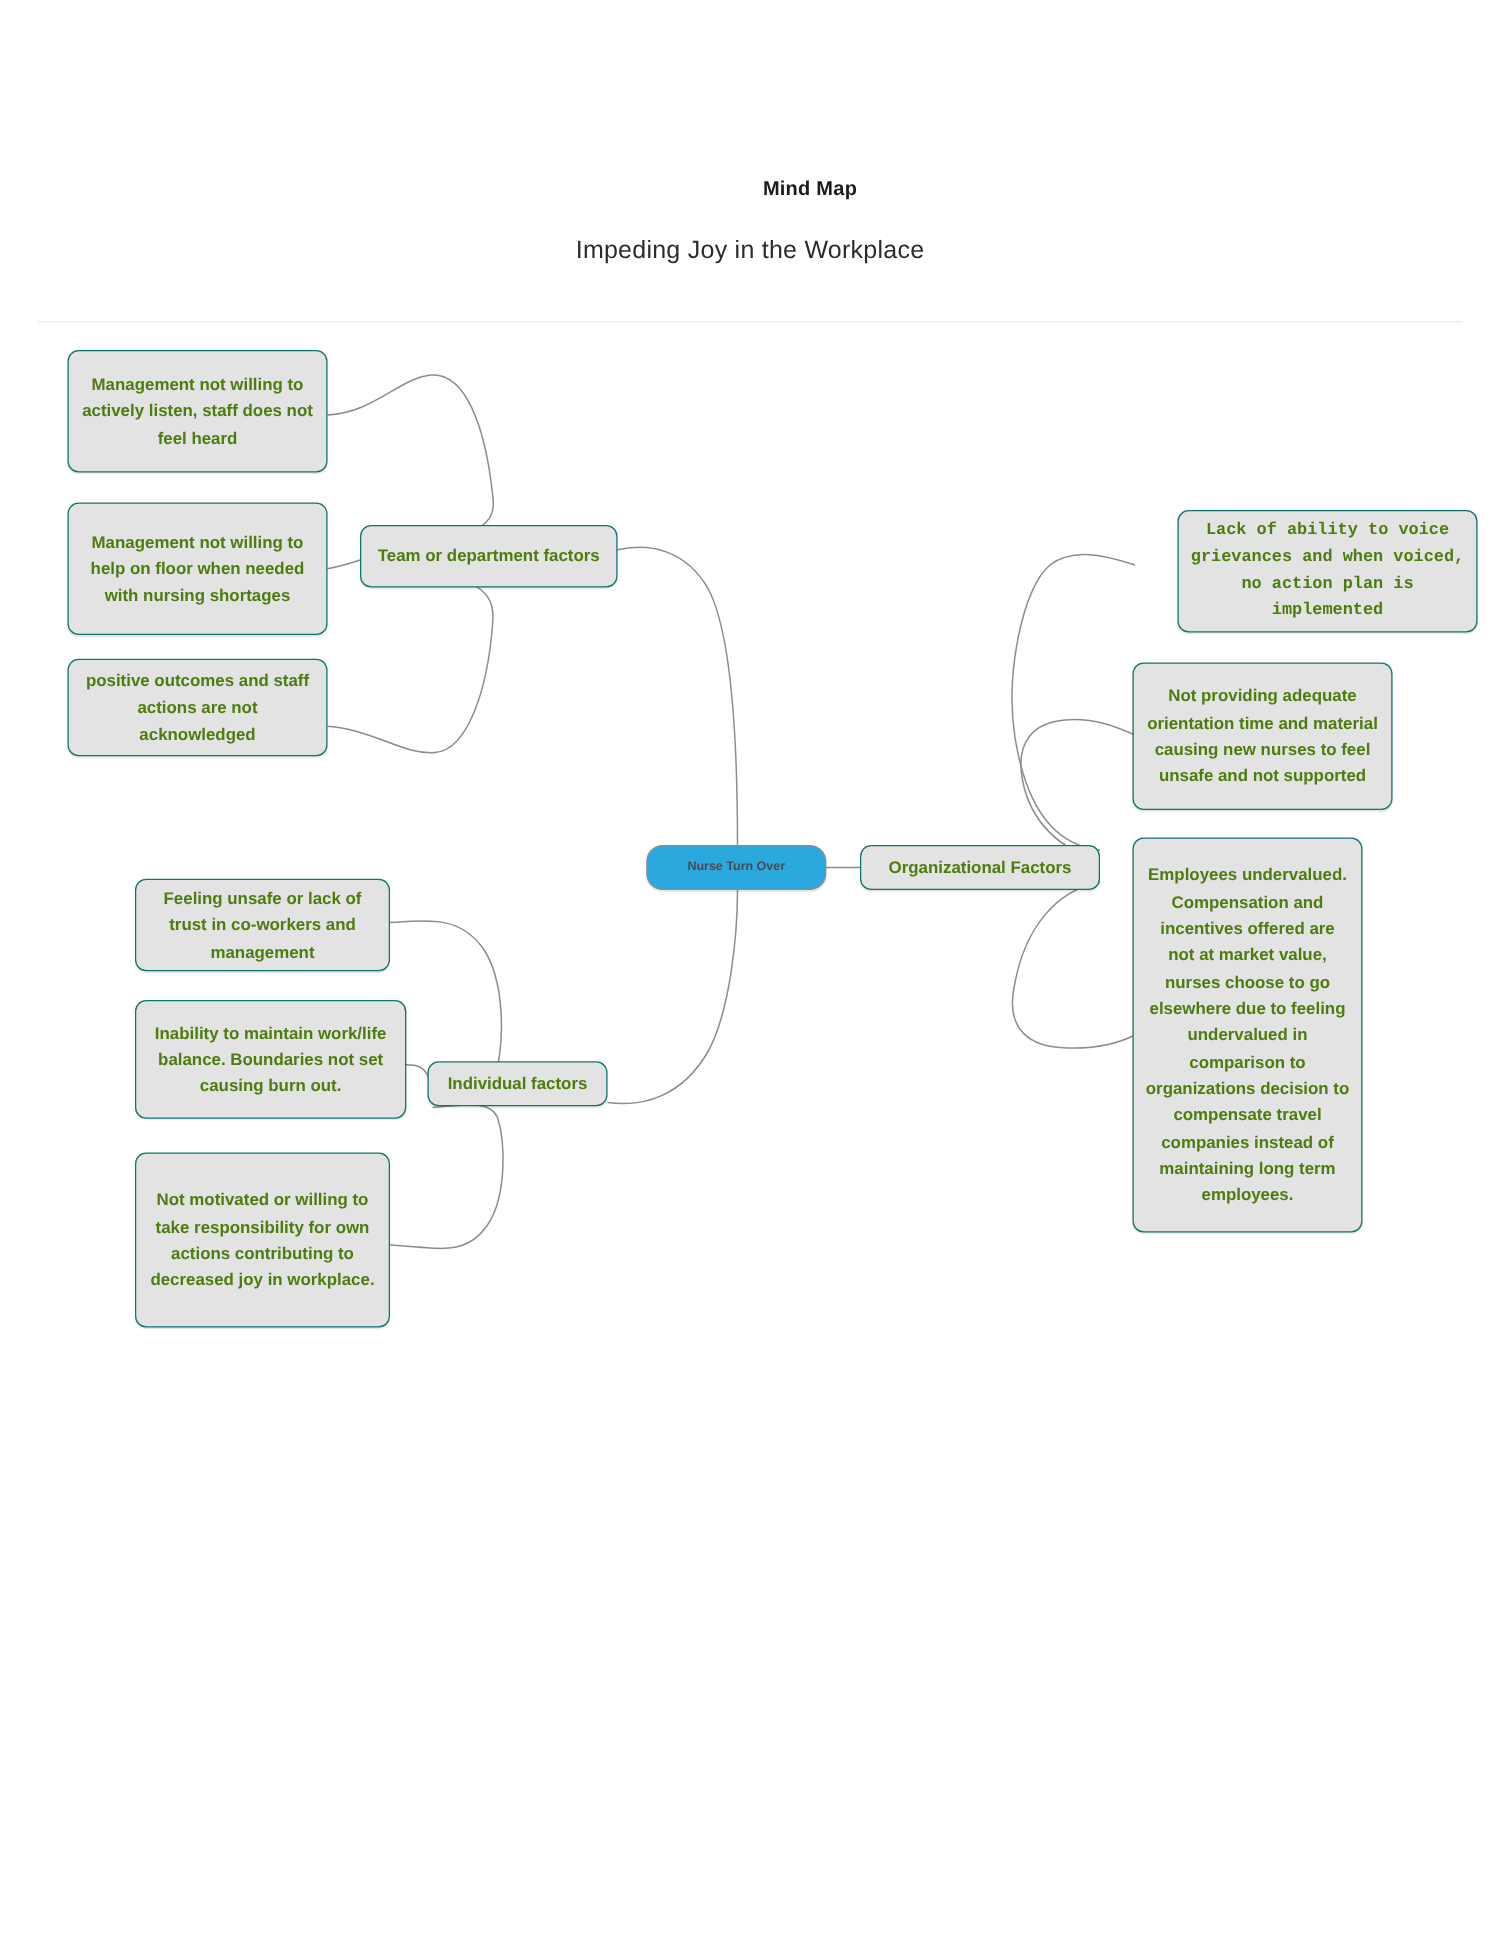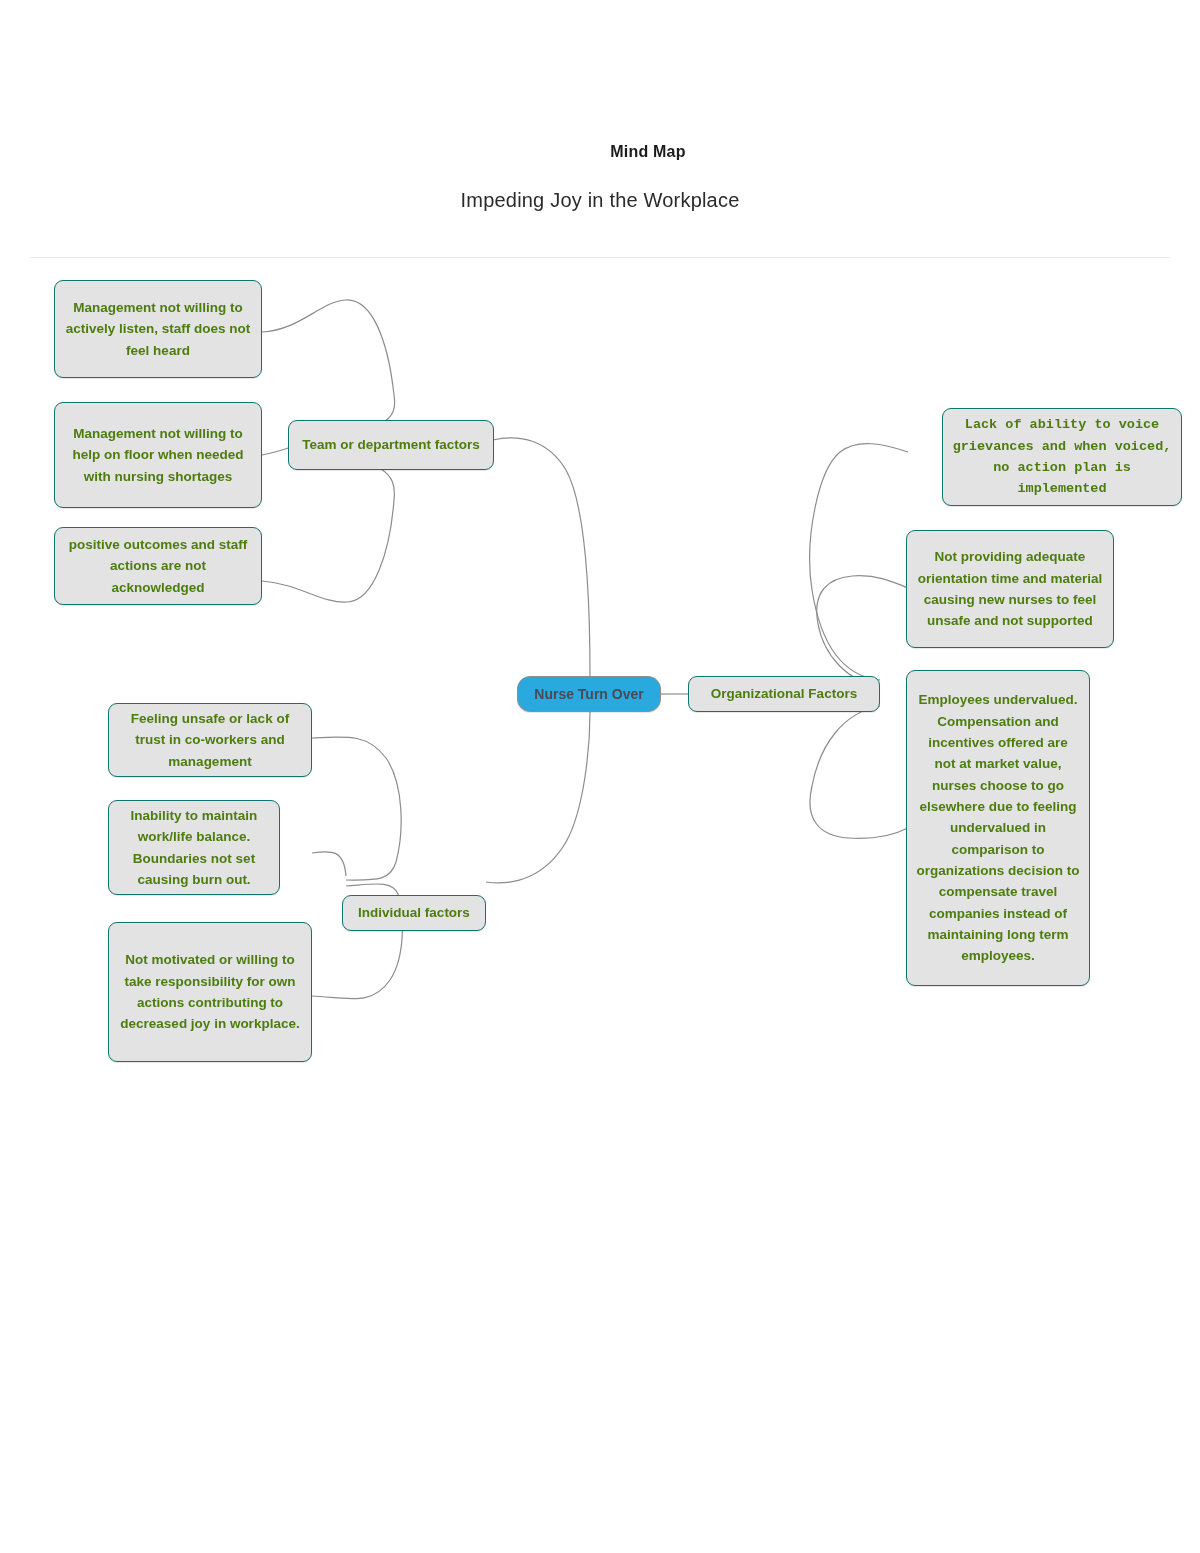--- a/index.html
+++ b/index.html
@@ -87,21 +87,21 @@
     box-shadow: 0 1px 1px rgba(0,0,0,0.10);
   }
   .node.branch {
     background: #e3e3e3;
   }
   .node.central {
     background: #2aa9de;
     border: 1px solid #8d8d8d;
     border-radius: 13px;
     color: #4a4a56;
-    font-size: 14px;
+    font-size: 10px;
   }
   .node .node-text {
     display: block;
     width: 100%;
   }
 </style>
 </head>
 <body>
 
 <div id="page">
@@ -161,29 +161,29 @@
   </div>
 
   <div class="node" style="left:906px; top:530px; width:208px; height:118px;">
     <span class="node-text">Not providing adequate orientation time and material causing new nurses to feel unsafe and not supported</span>
   </div>
 
   <div class="node" style="left:906px; top:670px; width:184px; height:316px;">
     <span class="node-text">Employees undervalued. Compensation and incentives offered are not at market value, nurses choose to go elsewhere due to feeling undervalued in comparison to organizations decision to compensate travel companies instead of maintaining long term employees.</span>
   </div>
 
-  <div class="node branch" style="left:342px; top:895px; width:144px; height:36px;">
+  <div class="node branch" style="left:342px; top:849px; width:144px; height:36px;">
     <span class="node-text">Individual factors</span>
   </div>
 
   <div class="node" style="left:108px; top:703px; width:204px; height:74px;">
     <span class="node-text">Feeling unsafe or lack of trust in co-workers and management</span>
   </div>
 
-  <div class="node" style="left:108px; top:800px; width:172px; height:95px;">
+  <div class="node" style="left:108px; top:800px; width:217px; height:95px;">
     <span class="node-text">Inability to maintain work/life balance. Boundaries not set causing burn out.</span>
   </div>
 
   <div class="node" style="left:108px; top:922px; width:204px; height:140px;">
     <span class="node-text">Not motivated or willing to take responsibility for own actions contributing to decreased joy in workplace.</span>
   </div>
 
 </div>
 
 </body></html>

